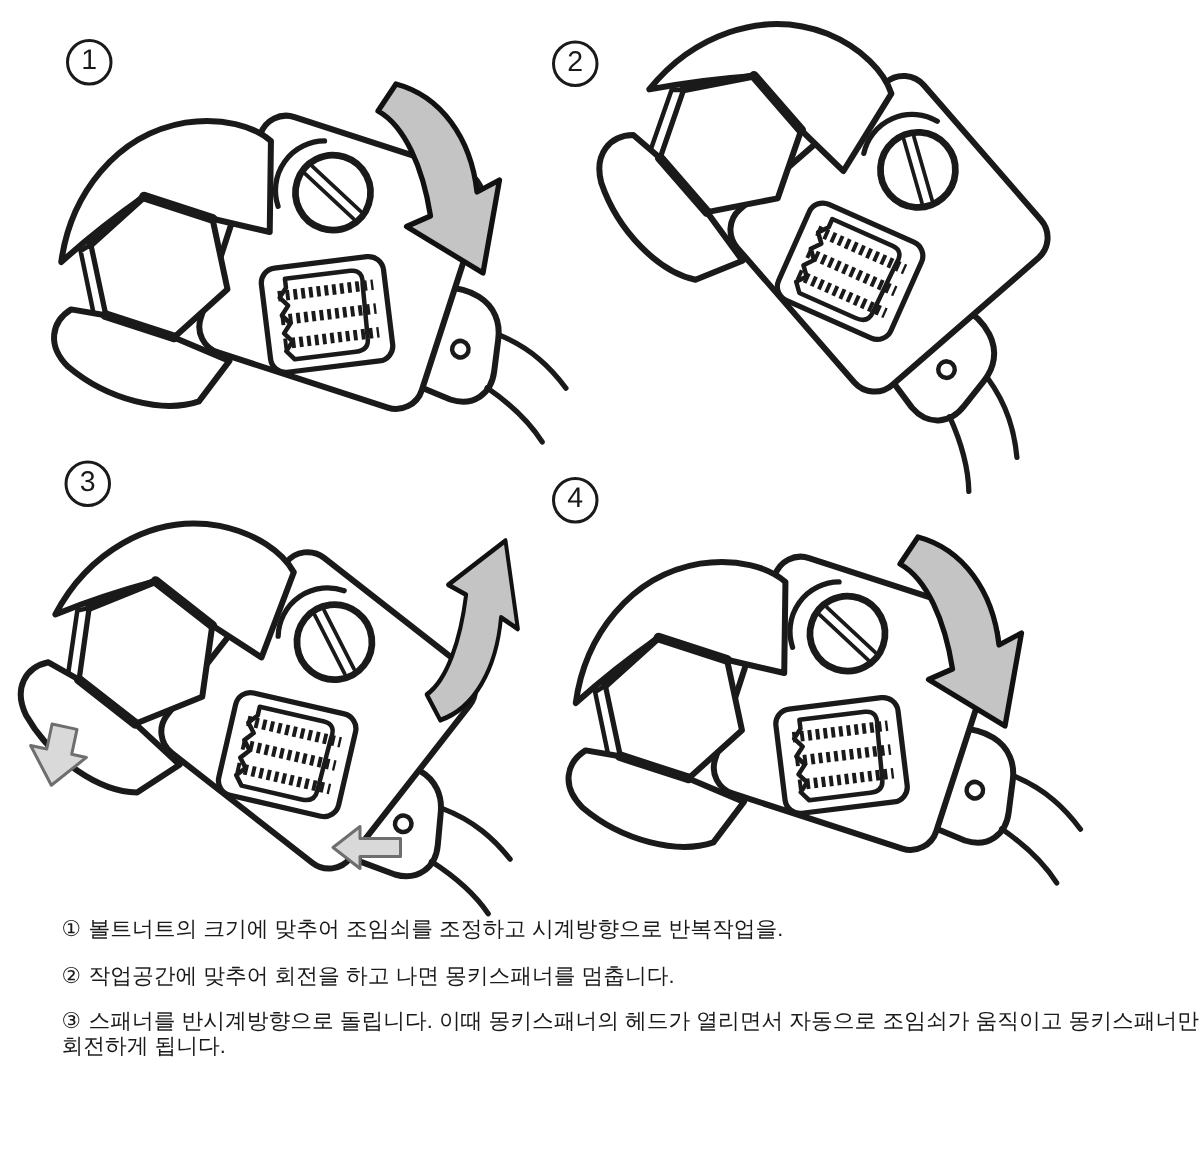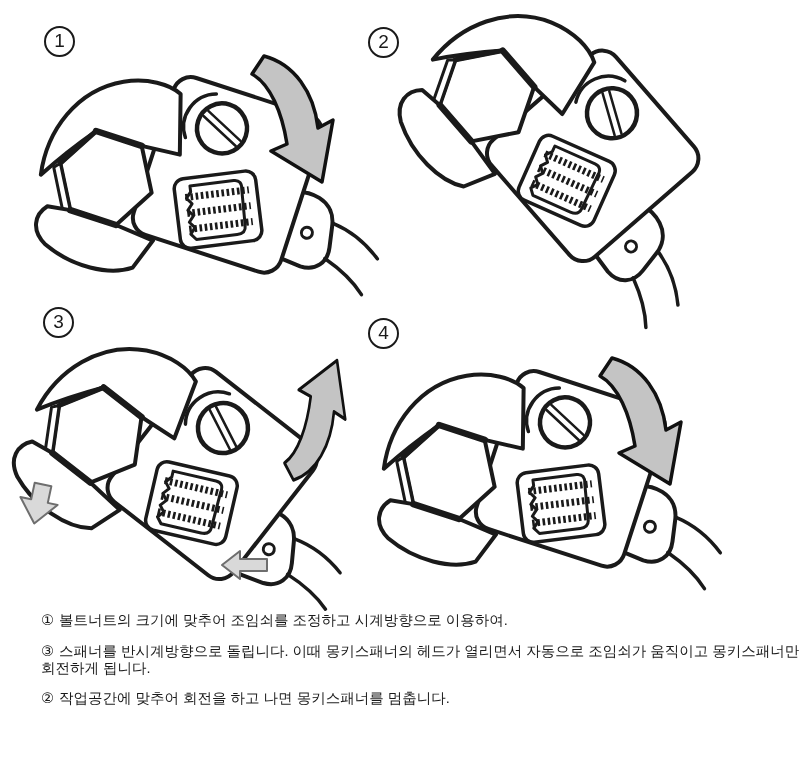--- a/index.html
+++ b/index.html
@@ -132,22 +132,22 @@
     </g>
   </svg>
 
   <div class="badge" style="left:44px;top:26px">1</div>
   <div class="badge" style="left:368px;top:27px">2</div>
   <div class="badge" style="left:43px;top:307px">3</div>
   <div class="badge" style="left:368px;top:318px">4</div>
 
   <div class="instructions">
     <p>
-      <span class="num">①</span><span>볼트너트의 크기에 맞추어 조임쇠를 조정하고 시계방향으로 이용하여.</span>
+      <span class="num">①</span><span>볼트너트의 크기에 맞추어 조임쇠를 조정하고 시계방향으로 반복작업을.</span>
+    </p>
+    <p>
+      <span class="num">②</span><span>작업공간에 맞추어 회전을 하고 나면 몽키스패너를 멈춥니다.</span>
     </p>
     <p>
       <span class="num">③</span><span>스패너를 반시계방향으로 돌립니다. 이때 몽키스패너의 헤드가 열리면서 자동으로 조임쇠가 움직이고 몽키스패너만 회전하게 됩니다.</span>
-    </p>
-    <p>
-      <span class="num">②</span><span>작업공간에 맞추어 회전을 하고 나면 몽키스패너를 멈춥니다.</span>
     </p>
   </div>
 </div>
 
 </body></html>

